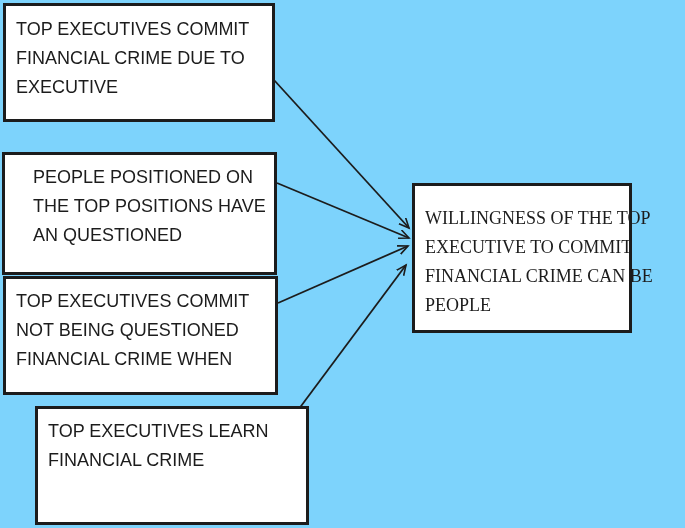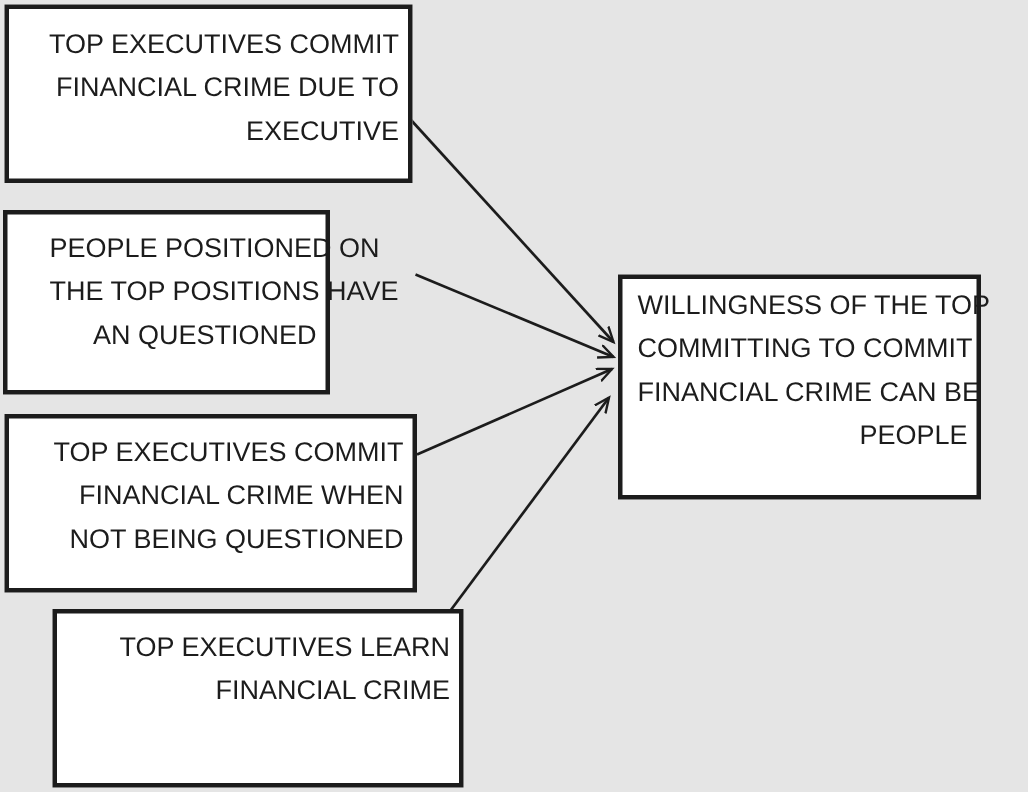--- a/index.html
+++ b/index.html
@@ -4,43 +4,42 @@
 <style>
   html, body {
     margin: 0;
     padding: 0;
     background: #ffffff;
   }
   #canvas {
     position: relative;
     width: 685px;
     height: 528px;
-    background: #e5e5e5;
+    background: #7dd3fc;
     font-family: "Liberation Sans", sans-serif;
     overflow: hidden;
-    text-align: right;
   }
   .node {
     position: absolute;
     box-sizing: border-box;
     border: 3px solid #1c1c1c;
     background: #ffffff;
     padding: 8px 6px 0 10px;
   }
   .node .line {
     font-size: 18px;
     line-height: 29px;
     color: #1c1c1c;
     white-space: nowrap;
   }
   #node-pressure     { left: 3px;   top: 3px;   width: 272px; height: 119px; padding-top: 9px; }
-  #node-opportunity  { left: 2px;   top: 140px; width: 218px; height: 123px; padding-left: 28px; }
+  #node-opportunity  { left: 2px;   top: 152px; width: 275px; height: 123px; padding-left: 28px; }
   #node-questioning  { left: 3px;   top: 276px; width: 275px; height: 119px; }
   #node-learning     { left: 7px;   top: 406px; width: 274px; height: 119px; margin-left: 28px; }
-  #node-outcome      { left: 412px; top: 183px; width: 242px; height: 150px; padding-top: 3px; }
+  #node-outcome      { left: 412px; top: 183px; width: 220px; height: 150px; padding-top: 18px; font-family: Liberation Serif, serif; }
   #edges-svg {
     position: absolute;
     left: 0; top: 0;
     width: 685px;
     height: 528px;
     pointer-events: none;
   }
   #edges-svg line {
     stroke: #1c1c1c;
     stroke-width: 1.8;
@@ -70,29 +69,29 @@
   </div>
 
   <div class="node" id="node-opportunity">
     <div class="line">PEOPLE POSITIONED ON</div>
     <div class="line">THE TOP POSITIONS HAVE</div>
     <div class="line">AN QUESTIONED</div>
   </div>
 
   <div class="node" id="node-questioning">
     <div class="line">TOP EXECUTIVES COMMIT</div>
+    <div class="line">NOT BEING QUESTIONED</div>
     <div class="line">FINANCIAL CRIME WHEN</div>
-    <div class="line">NOT BEING QUESTIONED</div>
   </div>
 
   <div class="node" id="node-learning">
     <div class="line">TOP EXECUTIVES LEARN</div>
     <div class="line">FINANCIAL CRIME</div>
   </div>
 
   <div class="node" id="node-outcome">
     <div class="line">WILLINGNESS OF THE TOP</div>
-    <div class="line">COMMITTING TO COMMIT</div>
+    <div class="line">EXECUTIVE TO COMMIT</div>
     <div class="line">FINANCIAL CRIME CAN BE</div>
     <div class="line">PEOPLE</div>
   </div>
 
 </div>
 
 </body></html>

